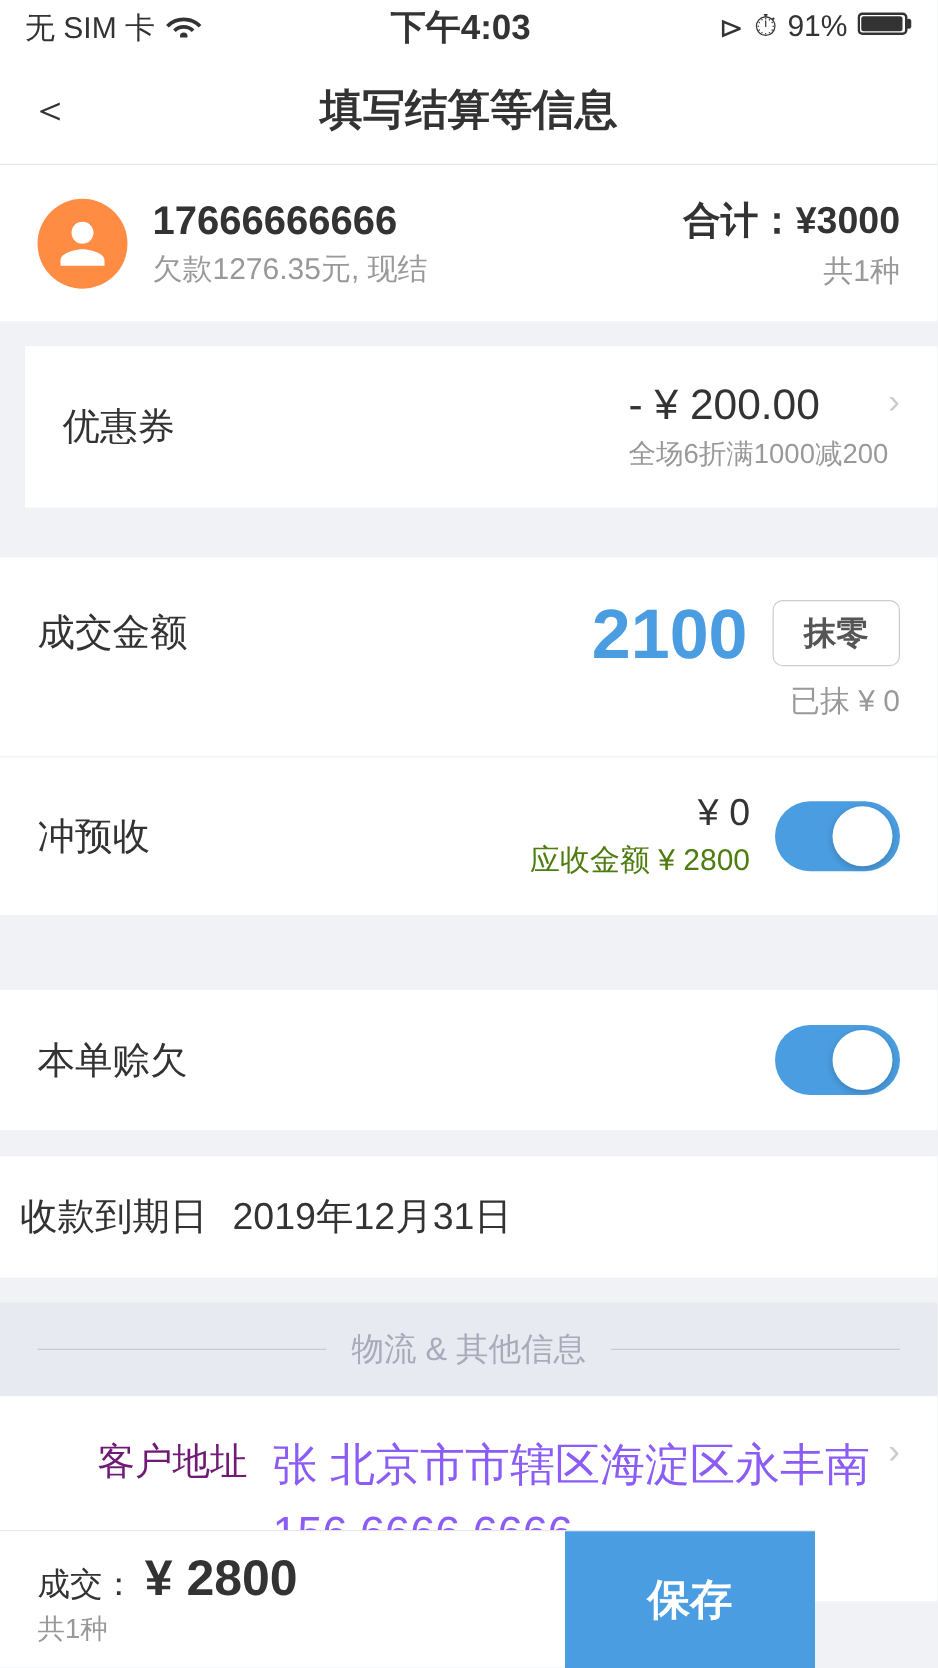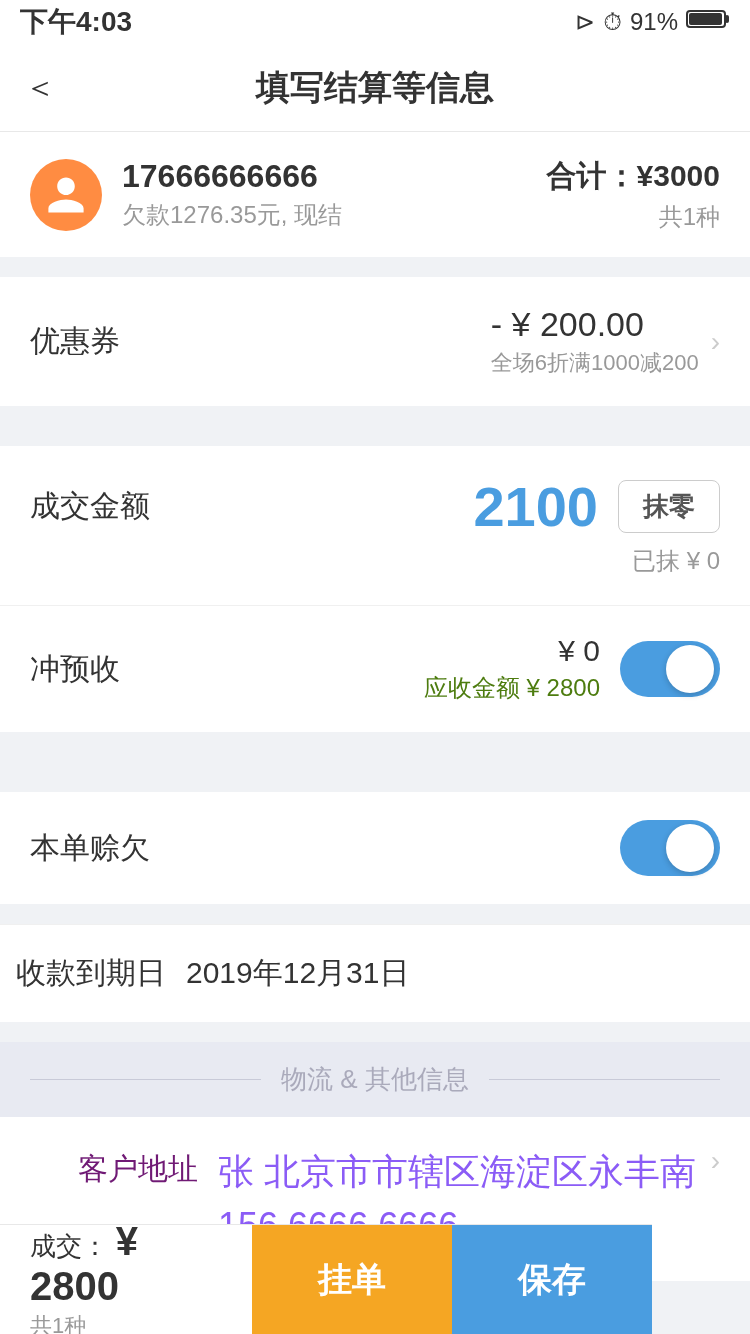--- a/index.html
+++ b/index.html
@@ -128,29 +128,29 @@
       margin-top: 4px;
     }
 
     
     .row-item {
       background: #fff;
       padding: 28px 30px;
       display: flex;
       align-items: center;
       justify-content: space-between;
+      margin-left: 20px;
     }
     .row-item-label {
       font-size: 30px;
       color: #333;
     }
     .row-item-right {
       display: flex;
-      align-items: center;
-      gap: 12px;
+      align-items: flex-start;
     }
     .coupon-value {
       font-size: 34px;
       color: #333;
       font-weight: 500;
     }
     .coupon-desc {
       font-size: 22px;
       color: #999;
       text-align: right;
@@ -389,20 +389,28 @@
       font-size: 34px;
       font-weight: 600;
       color: #fff;
       cursor: pointer;
     }
   </style>
 </head>
 <body>
 
 <div class="status-bar">
+  <div class="status-left">
+    <span>无 SIM 卡</span>
+    <span>
+      <svg width="30" height="22" viewBox="0 0 30 22">
+        <path d="M15 18a3 3 0 1 1 0 6 3 3 0 0 1 0-6zm0-6c3.3 0 6.3 1.3 8.5 3.5l-2.1 2.1A9 9 0 0 0 15 15a9 9 0 0 0-6.4 2.6L6.5 15.5A12 12 0 0 1 15 12zm0-6c5.5 0 10.5 2.2 14.1 5.9l-2.1 2.1A17 17 0 0 0 15 9a17 17 0 0 0-12 5L.9 11.9A20 20 0 0 1 15 6z" fill="#333"></path>
+      </svg>
+    </span>
+  </div>
   <div class="status-center">下午4:03</div>
   <div class="status-right">
     <span>⊳</span>
     <span>⏱</span>
     <span>91%</span>
     <span>
       <svg width="44" height="22" viewBox="0 0 44 22">
         <rect x="1" y="3" width="38" height="16" rx="3" ry="3" fill="none" stroke="#333" stroke-width="2"></rect>
         <rect x="3" y="5" width="33" height="12" rx="2" ry="2" fill="#333"></rect>
         <rect x="39" y="7" width="4" height="8" rx="2" ry="2" fill="#333"></rect>
@@ -500,15 +508,14 @@
 </div>
 
 <div class="bottom-bar">
   <div class="bottom-info">
     <div>
       <span class="bottom-transaction">成交：</span>
       <span class="bottom-amount">¥ 2800</span>
     </div>
     <div class="bottom-count">共1种</div>
   </div>
-  <div class="bottom-btn-hold">挂单</div>
   <div class="bottom-btn-save">保存</div>
 </div>
 
 </body></html>

